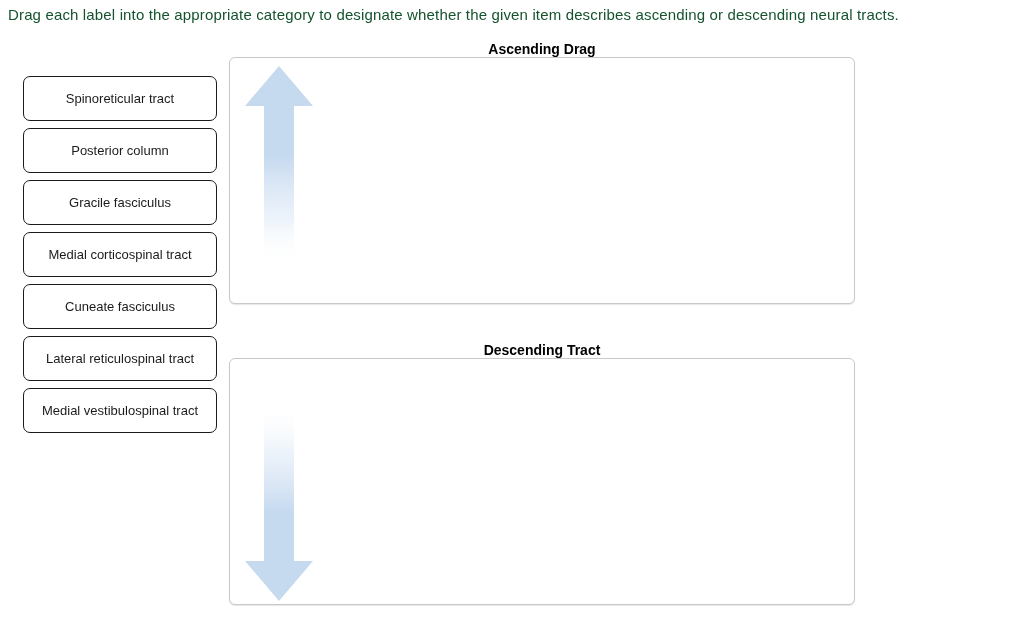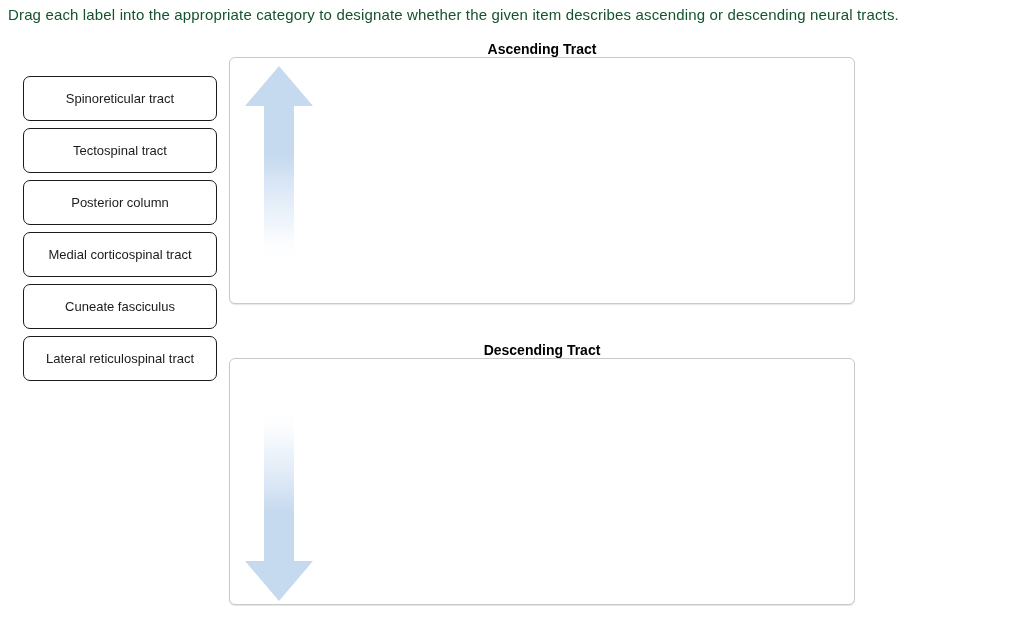--- a/index.html
+++ b/index.html
@@ -105,47 +105,50 @@
 <body>
 
 <div class="prompt">Drag each label into the appropriate category to designate whether the given item describes ascending or descending neural tracts.</div>
 
 <div class="label-column">
 
   <div class="drag-label">
     <span>Spinoreticular tract</span>
   </div>
 
-  <div class="drag-label">
-    <span>Tectospinal tract</span>
-  </div>
 
   <div class="drag-label">
     <span>Posterior column</span>
   </div>
 
+  <div class="drag-label">
+    <span>Gracile fasciculus</span>
+  </div>
 
 
   <div class="drag-label">
     <span>Medial corticospinal tract</span>
   </div>
 
 
   <div class="drag-label">
     <span>Cuneate fasciculus</span>
   </div>
 
   <div class="drag-label">
     <span>Lateral reticulospinal tract</span>
   </div>
 
+  <div class="drag-label">
+    <span>Medial vestibulospinal tract</span>
+  </div>
 
 </div>
 
-<div class="zone-title ascending">Ascending Tract</div>
+<div class="zone-title ascending">Ascending Drag</div>
 
 <div class="drop-zone ascending">
   <div class="arrow up">
     <svg width="70" height="236" viewBox="0 0 70 236" xmlns="http://www.w3.org/2000/svg">
       <defs>
         <linearGradient id="gradUp" x1="0" y1="0" x2="0" y2="1">
           <stop offset="0%" stop-color="#c5d9ef" stop-opacity="1"></stop>
           <stop offset="45%" stop-color="#c5d9ef" stop-opacity="1"></stop>
           <stop offset="78%" stop-color="#dfeaf7" stop-opacity="0.55"></stop>
           <stop offset="100%" stop-color="#ffffff" stop-opacity="0"></stop>

